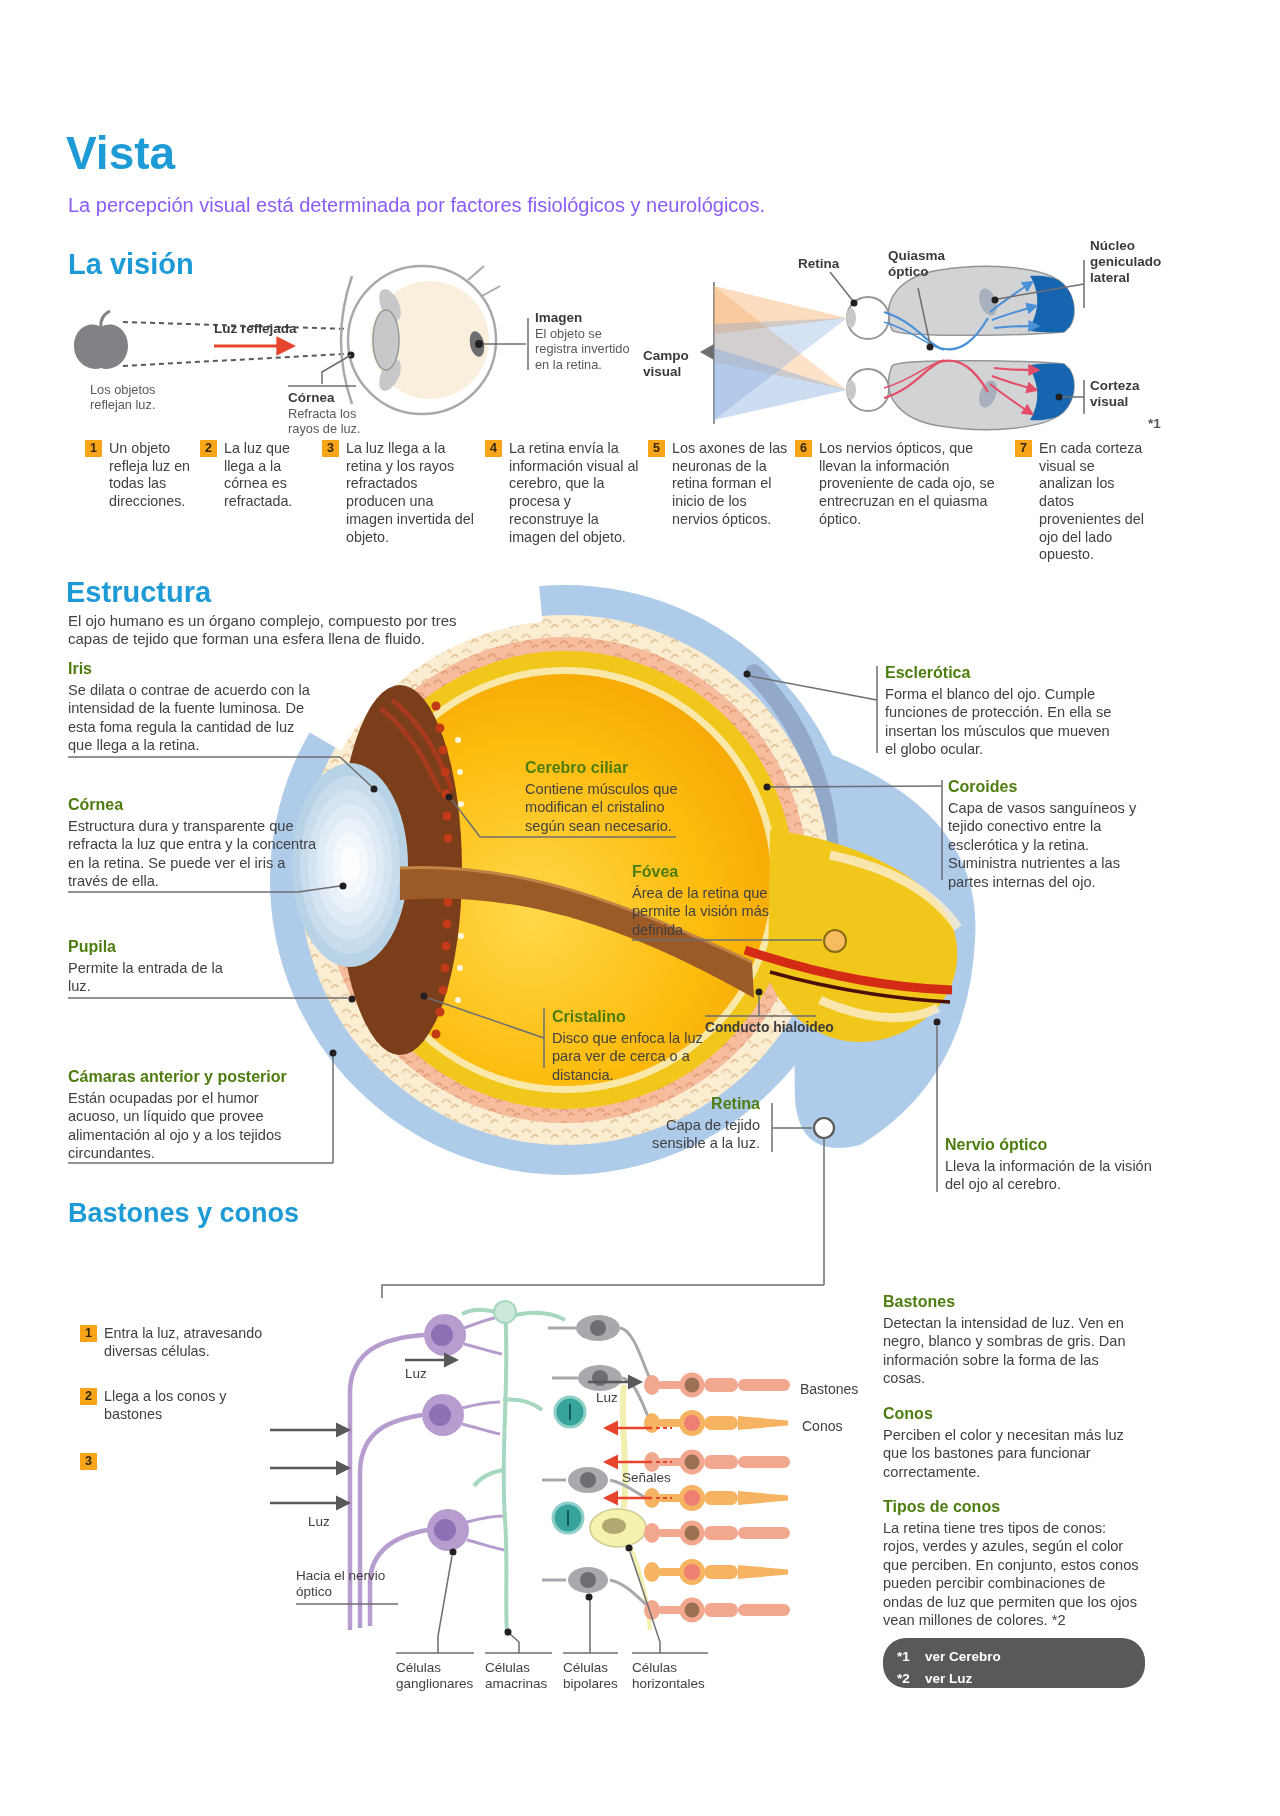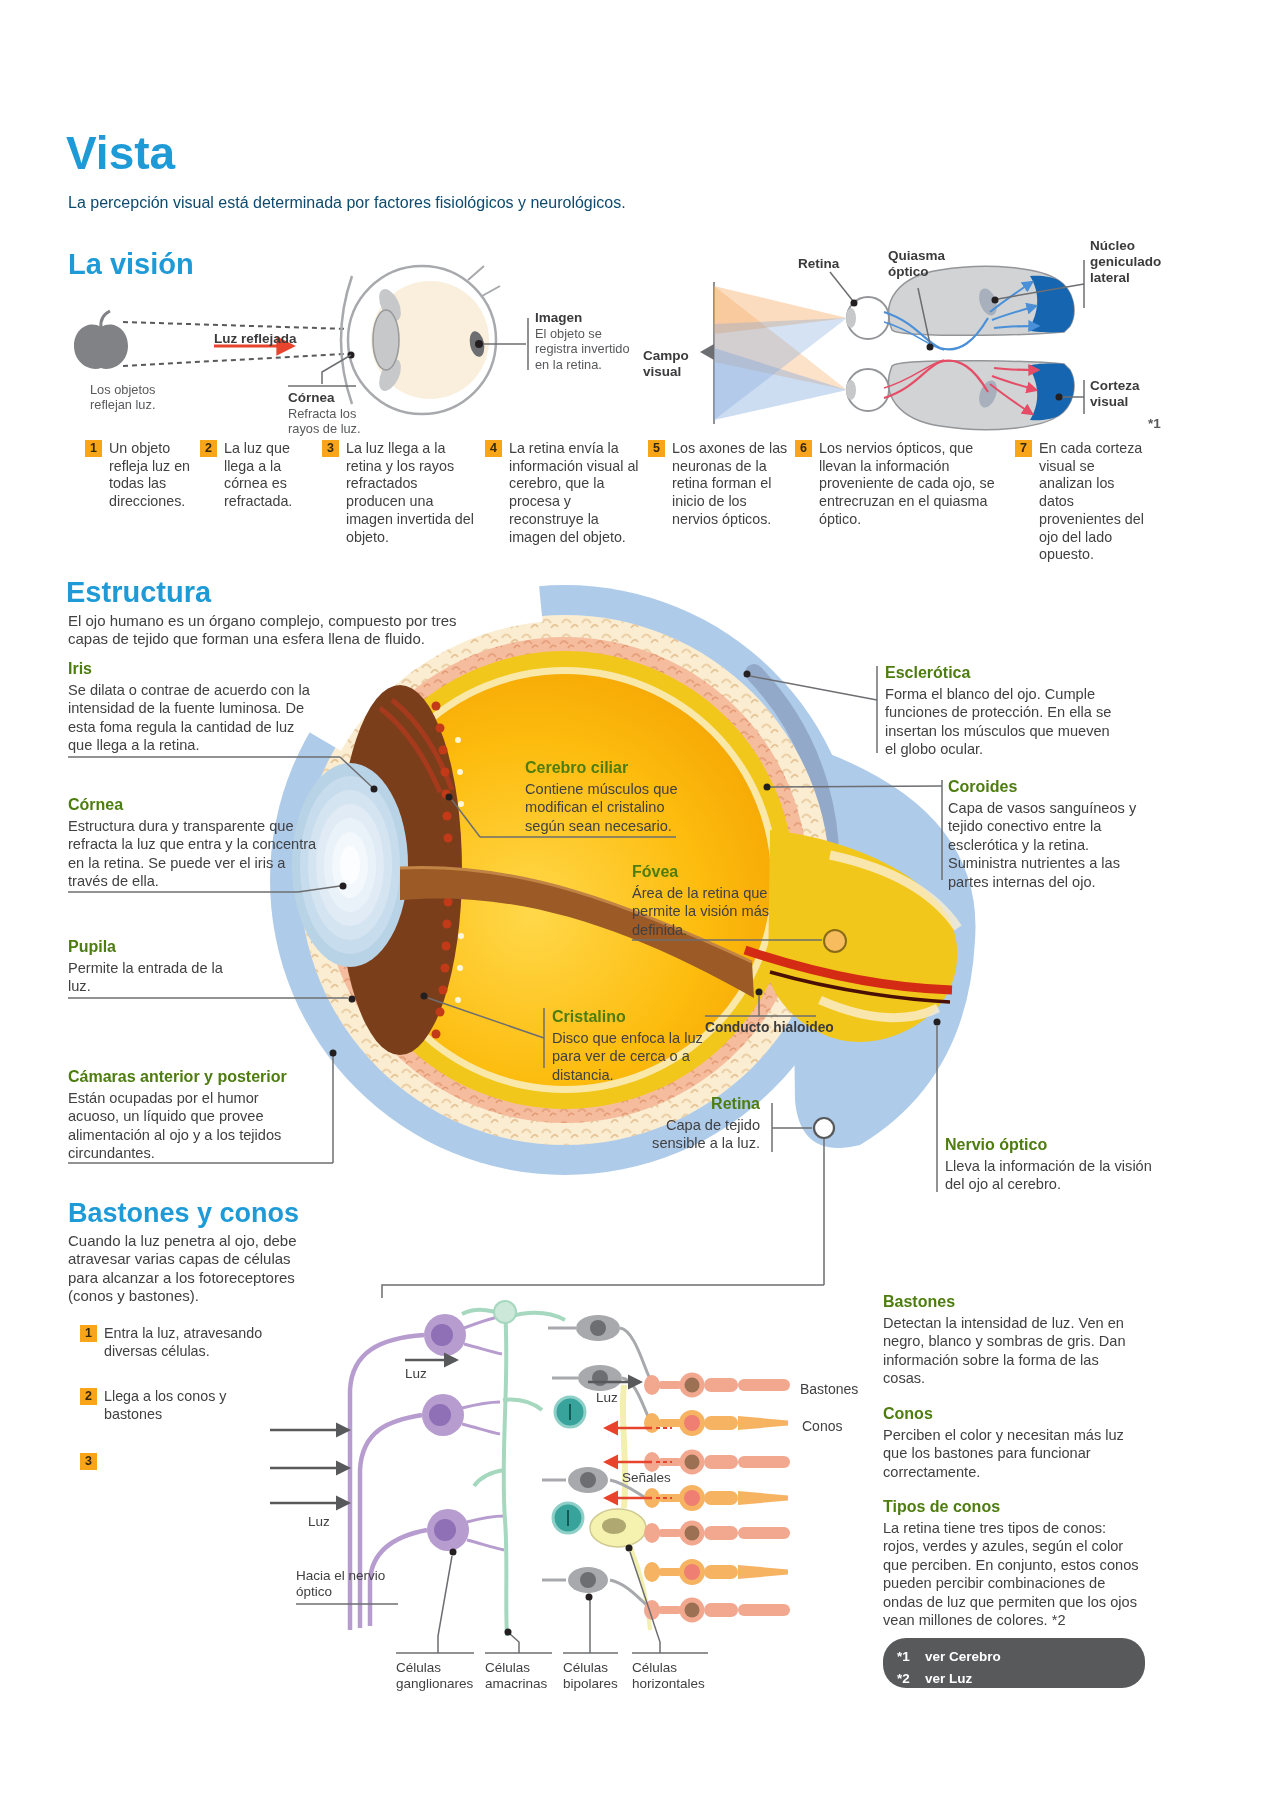--- a/index.html
+++ b/index.html
@@ -2,21 +2,21 @@
 <html><head>
 <meta charset="utf-8">
 <style>
   html,body{margin:0;padding:0;background:#e8e8e8;}
   #page{position:relative;width:1280px;height:1816px;background:#ffffff;overflow:hidden;
         font-family:Liberation Sans, sans-serif;color:#414042;}
   .abs{position:absolute;}
   svg.layer{position:absolute;left:0;top:0;pointer-events:none;}
   .h1{font-weight:bold;font-size:46px;line-height:1;color:#1E9BD7;}
   .h2{font-weight:bold;font-size:29px;line-height:1;color:#1E9BD7;}
-  .sub{font-size:16px;color:#0c4a6e;}
+  .sub{font-size:20px;color:#8b5cf6;}
   .intro{font-size:15px;line-height:1.23;color:#414042;}
   .clabel{font-weight:bold;font-size:16px;line-height:1.1;color:#4d7c0f;}
   .ctext{font-size:14.6px;line-height:1.27;color:#414042;}
   .dlab{font-weight:bold;font-size:13.5px;line-height:1.18;color:#3B3B3D;}
   .dtxt{font-size:12.8px;line-height:1.2;color:#58595B;}
   .slab{font-size:13.5px;line-height:1.2;color:#414042;}
   .right{text-align:right;}
   .vstep,.bstep{display:flex;gap:7px;align-items:flex-start;font-size:14.3px;line-height:1.24;color:#414042;}
   .badge{flex-shrink:0;width:17px;height:17px;background:#F9A51A;color:#33280A;
          font-weight:bold;font-size:12.5px;line-height:17px;text-align:center;}
@@ -375,21 +375,21 @@
           <circle cx="629" cy="1548" r="3.5"></circle>
     </g>
   </g>
 </svg>
 
 <div class="abs h1" style="left:66px;top:130px;">Vista</div>
 <div class="abs sub" style="left:68px;top:194px;width:760px;">La percepción visual está determinada por factores fisiológicos y neurológicos.</div>
 
 <div class="abs h2" style="left:68px;top:250px;">La visión</div>
 
-<div class="abs dlab" style="left:214px;top:331px;">Luz reflejada</div>
+<div class="abs dlab" style="left:214px;top:321px;">Luz reflejada</div>
 <div class="abs dtxt" style="left:90px;top:382px;width:100px;">Los objetos reflejan luz.</div>
 <div class="abs dlab" style="left:288px;top:390px;">Córnea</div>
 <div class="abs dtxt" style="left:288px;top:406px;width:92px;">Refracta los rayos de luz.</div>
 <div class="abs dlab" style="left:535px;top:310px;">Imagen</div>
 <div class="abs dtxt" style="left:535px;top:326px;width:105px;">El objeto se registra invertido en la retina.</div>
 
 <div class="abs dlab" style="left:643px;top:348px;width:58px;">Campo visual</div>
 <div class="abs dlab" style="left:798px;top:256px;">Retina</div>
 <div class="abs dlab" style="left:888px;top:248px;width:78px;">Quiasma óptico</div>
 <div class="abs dlab" style="left:1090px;top:238px;width:100px;">Núcleo geniculado lateral</div>
@@ -479,21 +479,20 @@
   <div class="clabel">Retina</div>
   <div class="ctext" style="margin-top:3px;">Capa de tejido sensible a la luz.</div>
     </div>
 
 <div class="abs" style="left:945px;top:1136px;width:220px;">
   <div class="clabel">Nervio óptico</div>
   <div class="ctext" style="margin-top:3px;">Lleva la información de la visión del ojo al cerebro.</div>
     </div>
 
 <div class="abs h2" style="left:68px;top:1200px;font-size:27px;">Bastones y conos</div>
-<div class="abs intro" style="left:68px;top:1232px;width:245px;">Cuando la luz penetra al ojo, debe atravesar varias capas de células para alcanzar a los fotoreceptores (conos y bastones).</div>
 
 <div class="abs bstep" style="left:80px;top:1325px;width:225px;">
   <span class="badge">1</span>
   <span>Entra la luz, atravesando diversas células.</span>
     </div>
 <div class="abs bstep" style="left:80px;top:1388px;width:175px;">
   <span class="badge">2</span>
   <span>Llega a los conos y bastones</span>
     </div>
 <div class="abs bstep" style="left:80px;top:1453px;width:190px;">

